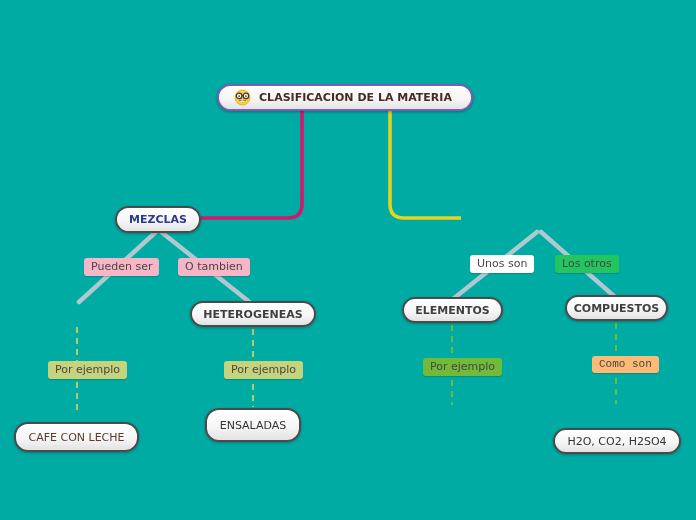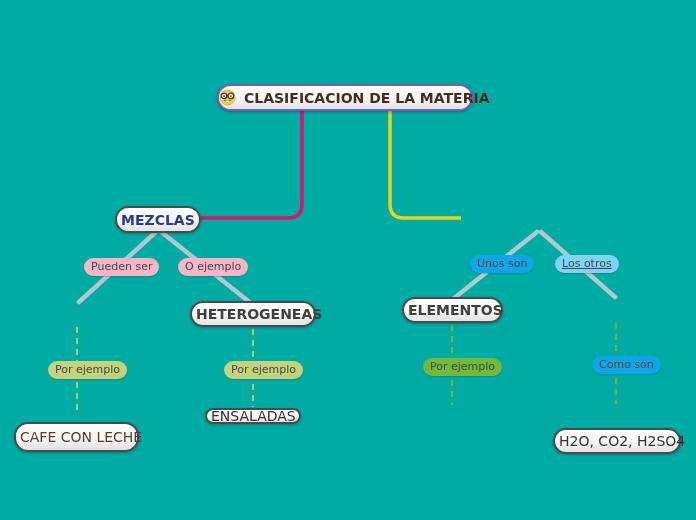--- a/index.html
+++ b/index.html
@@ -1,43 +1,43 @@
 <!DOCTYPE html>
 <html><head>
 <meta charset="utf-8">
 <style>
   html,body{margin:0;padding:0;}
   body{font-family:"DejaVu Sans","Liberation Sans",sans-serif;}
   .canvas{position:relative;width:696px;height:520px;overflow:hidden;background:#00aba4;}
   .wires{position:absolute;left:0;top:0;width:696px;height:520px;}
 
-  .node{position:absolute;display:flex;align-items:center;
+  .node{position:absolute;display:flex;align-items:center;justify-content:center;
         white-space:nowrap;border:2px solid #4a4a4a;border-radius:14px;
         background:linear-gradient(180deg,#ffffff 0%,#f6f6f6 55%,#e3e3e3 100%);
-        box-shadow:0 1px 3px rgba(0,0,0,.28);box-sizing:border-box;font-size:14px;}
+        box-shadow:0 1px 3px rgba(0,0,0,.28);box-sizing:border-box;font-size:11px;}
   .node .txt{padding:0 4px;}
   .topic{font-weight:bold;}
   .leaf{font-weight:normal;}
 
   .node.main{border-radius:14px;box-shadow:0 1px 3px rgba(0,0,0,.35);font-weight:bold;}
   .node.main .emoji{display:flex;align-items:center;margin-right:4px;}
 
   .rel-label{position:absolute;font-size:11px;color:#474747;padding:2px 7px 3px;
-             border-radius:9px;white-space:nowrap;box-shadow:0 1px 1px rgba(0,0,0,.18);}
+             border-radius:3px;white-space:nowrap;box-shadow:0 1px 1px rgba(0,0,0,.18);}
 
   
   #n-root{left:217px;top:84px;width:256px;height:27px;}
   #n-mezclas{left:115px;top:206px;width:86px;height:27px;}
   #n-sustancias{left:461px;top:205px;width:156px;height:28px;}
   #n-homogeneas{left:21px;top:300px;width:114px;height:26px;}
   #n-heterogeneas{left:190px;top:301px;width:126px;height:26px;}
   #n-elementos{left:402px;top:297px;width:101px;height:26px;}
   #n-compuestos{left:565px;top:295px;width:103px;height:26px;}
   #n-cafe{left:14px;top:422px;width:125px;height:30px;}
-  #n-ensaladas{left:205px;top:408px;width:96px;height:16px;}
+  #n-ensaladas{left:205px;top:408px;width:96px;height:34px;}
   #n-elementos-ej{left:403px;top:406px;width:105px;height:26px;}
   #n-compuestos-ej{left:553px;top:428px;width:128px;height:26px;}
 
   #l-pueden-ser{left:84px;top:258px;}
   #l-o-tambien{left:178px;top:258px;}
   #l-unos-son{left:470px;top:255px;}
   #l-los-otros{left:555px;top:255px;}
   #l-por-ej-1{left:48px;top:361px;}
   #l-por-ej-2{left:224px;top:361px;}
   #l-por-ej-3{left:423px;top:358px;}
@@ -89,33 +89,36 @@
   <div class="node topic" id="n-mezclas">
     <span class="txt" style="color: rgb(43, 57, 144);">MEZCLAS</span>
   </div>
 
   <div class="node topic" id="n-elementos">
     <span class="txt" style="color: rgb(63, 63, 63);">ELEMENTOS</span>
   </div>
   <div class="node topic" id="n-heterogeneas">
     <span class="txt" style="color: rgb(63, 63, 63);">HETEROGENEAS</span>
   </div>
+  <div class="node topic" id="n-compuestos">
+    <span class="txt" style="color: rgb(63, 63, 63);">COMPUESTOS</span>
+  </div>
 
   <div class="node leaf" id="n-cafe">
     <span class="txt" style="color: rgb(93, 58, 42);">CAFE CON LECHE</span>
   </div>
   <div class="node leaf" id="n-ensaladas">
     <span class="txt" style="color: rgb(51, 51, 51);">ENSALADAS</span>
   </div>
   <div class="node leaf" id="n-compuestos-ej">
     <span class="txt" style="color: rgb(51, 51, 51);">H2O, CO2, H2SO4</span>
   </div>
 
   <div class="rel-label" id="l-pueden-ser" style="background-color: rgb(247, 182, 200);">Pueden ser</div>
-  <div class="rel-label" id="l-o-tambien" style="background-color: rgb(247, 182, 200);">O ejemplo</div>
-  <div class="rel-label" id="l-unos-son" style="background-color: #0ea5e9;">Unos son</div>
-  <div class="rel-label" id="l-los-otros" style="background-color: #7dd3fc; text-decoration: underline;">Los otros</div>
+  <div class="rel-label" id="l-o-tambien" style="background-color: rgb(247, 182, 200);">O tambien</div>
+  <div class="rel-label" id="l-unos-son" style="background-color: #ffffff;">Unos son</div>
+  <div class="rel-label" id="l-los-otros" style="background-color: #22c55e;">Los otros</div>
   <div class="rel-label" id="l-por-ej-1" style="background-color: rgb(197, 211, 124);">Por ejemplo</div>
   <div class="rel-label" id="l-por-ej-2" style="background-color: rgb(197, 211, 124);">Por ejemplo</div>
   <div class="rel-label" id="l-por-ej-3" style="background-color: rgb(114, 186, 57);">Por ejemplo</div>
-  <div class="rel-label" id="l-como-son" style="background-color: #0ea5e9;">Como son</div>
+  <div class="rel-label" id="l-como-son" style="background-color: #fdba74; font-family: Liberation Mono, monospace;">Como son</div>
 
 </div>
 
 </body></html>

